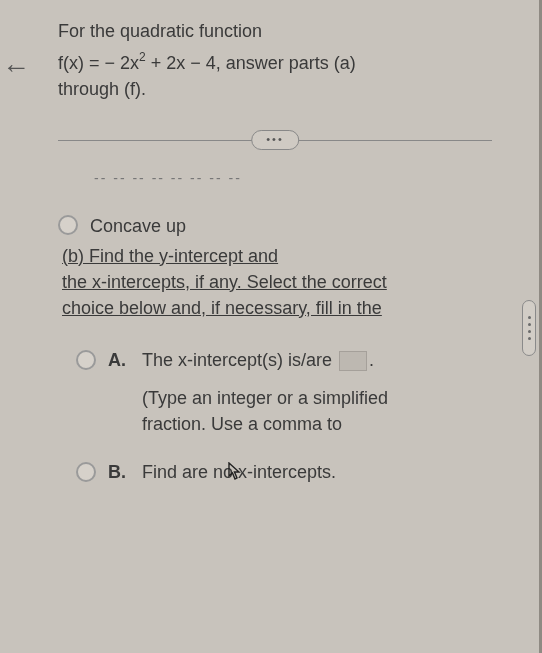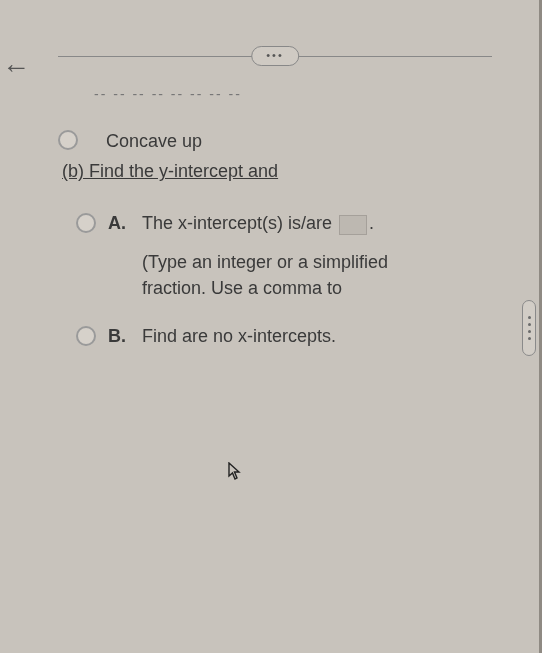--- a/index.html
+++ b/index.html
@@ -55,21 +55,21 @@
   }
   .dashed-row {
     color: #777;
     font-size: 14px;
     letter-spacing: 2px;
     margin: 6px 0 24px 36px;
   }
   .option-row {
     display: flex;
     align-items: flex-start;
-    gap: 28px;
+    gap: 12px;
   }
   .radio {
     width: 20px; height: 20px;
     border: 2px solid #9a9a9a;
     border-radius: 50%;
     flex-shrink: 0;
     margin-top: 2px;
     background: #d6d1ca;
     cursor: pointer;
   }
@@ -132,35 +132,44 @@
     background: #8f8a83;
   }
 </style>
 </head>
 <body>
 
 <div class="back-arrow">←</div>
 
 <div class="content">
 
+  <div class="question-stem">
+    <div>For the quadratic function</div>
+    <div class="fx-line">
+      <span>f(x) = − 2x</span><span class="sup">2</span><span> + 2x − 4, answer parts (a)</span>
+    </div>
+    <div>through (f).</div>
+  </div>
 
   <div class="divider-wrap">
     <hr class="divider-line">
     <div class="pill">•••</div>
   </div>
 
   <div class="dashed-row">-- -- -- --  -- -- -- --</div>
 
   <div class="option-row">
     <div class="radio"></div>
     <div>Concave up</div>
   </div>
 
   <div class="part-b">
     <div>(b) Find the y-intercept and</div>
+    <div>the x-intercepts, if any. Select the correct</div>
+    <div>choice below and, if necessary, fill in the</div>
   </div>
 
   <div class="choice">
     <div class="radio"></div>
     <div class="choice-label">A.</div>
     <div class="choice-body">
       <span>The x-intercept(s) is/are </span><span class="answer-box"></span><span>.</span>
       <div class="hint">(Type an integer or a simplified</div>
       <div>fraction. Use a comma to</div>
     </div>

